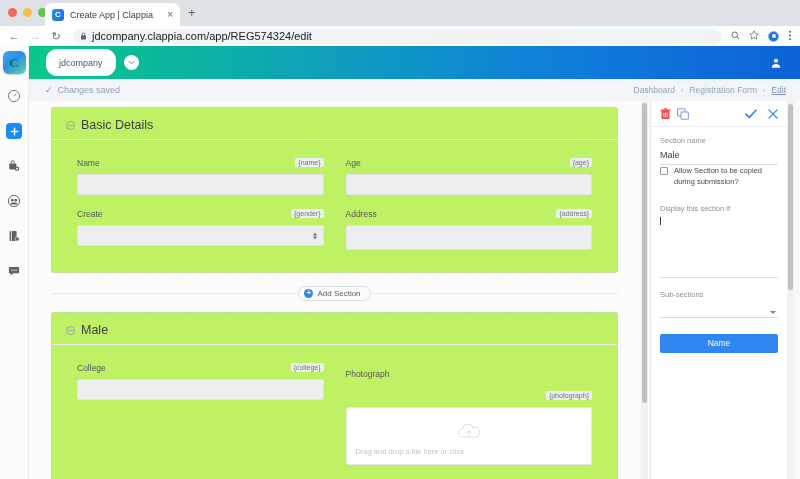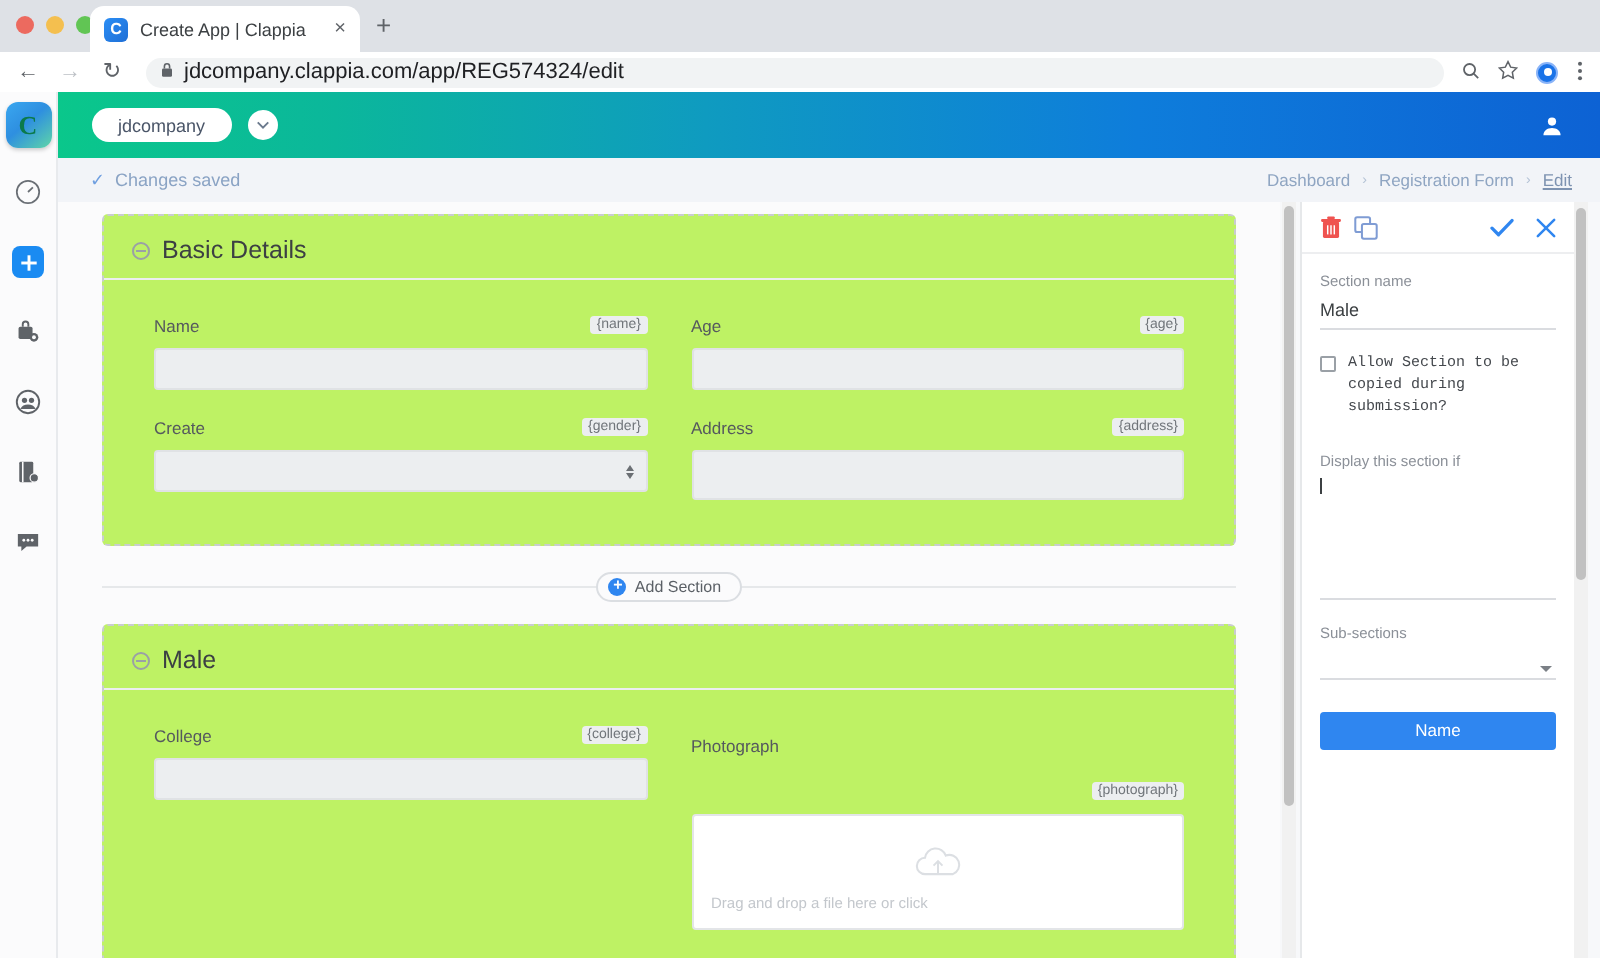--- a/index.html
+++ b/index.html
@@ -76,21 +76,21 @@
   .side-ico { width:16px; height:16px; display:flex; align-items:center; justify-content:center; color:#5f6368; }
   .side-ico.active { background:#1a8bf2; border-radius:4px; color:#fff; }
   .side-ico svg { display:block; }
 
   .topbar {
     position:absolute; left:29px; top:0; width:771px; height:33px;
     background:linear-gradient(90deg,#0ac78b 0%, #0bb79b 18%, #0f9bc0 42%, #0e7ddb 70%, #0d62d4 100%);
     display:flex; align-items:center; padding:0 10px;
   }
   .company-pill {
-    background:#fff; border-radius:11px; height:17px; padding:0 13px;
+    background:#fff; border-radius:11px; height:27px; padding:0 13px;
     display:flex; align-items:center; font-size:9px; color:#4a5568;
     margin-left:7px;
   }
   .company-caret {
     width:15px; height:15px; border-radius:50%; background:#fff;
     margin-left:8px; display:flex; align-items:center; justify-content:center;
     font-size:7px; color:#6b7a8d; line-height:1;
   }
   .topbar-spacer { flex:1; }
   .avatar-ico { color:#fff; display:flex; align-items:center; margin-right:8px; }
@@ -183,21 +183,21 @@
   }
   .ph-left { display:flex; align-items:center; gap:6px; }
   .ph-right { margin-left:auto; display:flex; align-items:center; gap:11px; }
   .icn { display:flex; align-items:center; justify-content:center; }
   .panel-body { padding:9px 9px 0 9px; }
   .p-label { font-size:7.5px; color:#8b9098; margin-bottom:5px; }
   .p-underline-input {
     border-bottom:1px solid #dadce0; padding-bottom:4px;
     font-size:9px; color:#3c4043;
   }
-  .p-check-row { display:flex; gap:6px; margin-top:12px; align-items:flex-start;font-family:Liberation Mono, monospace; }
+  .p-check-row { display:flex; gap:6px; margin-top:1px; align-items:flex-start; }
   .p-check { width:8px; height:8px; border:1px solid #9aa0a6; border-radius:1px; flex:none; margin-top:1px; }
   .p-check-label { font-size:7.5px; color:#44484d; line-height:1.45; }
   .p-cond-label { font-size:7.5px; color:#8b9098; margin-top:16px; margin-bottom:3px; }
   .p-textarea {
     height:62px; border-bottom:1px solid #dadce0; font-size:8px; color:#3c4043;
     padding-top:1px;
   }
   .caret { display:inline-block; width:1px; height:8px; background:#3c4043; vertical-align:-1px; }
   .p-sub-label { font-size:7.5px; color:#8b9098; margin-top:12px; margin-bottom:6px; }
   .p-select-line {

